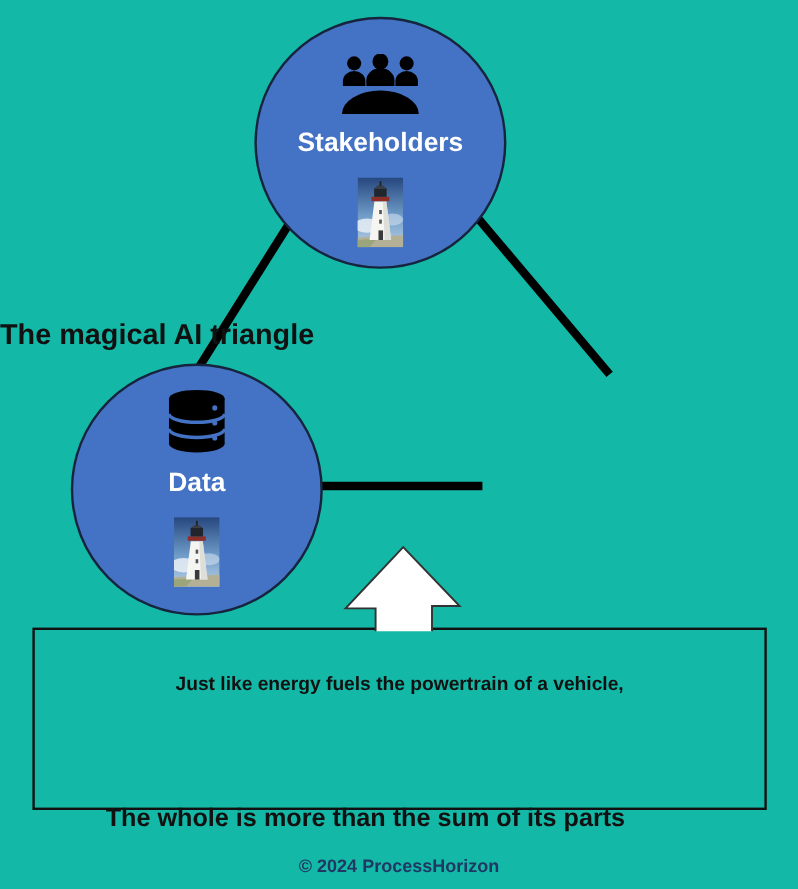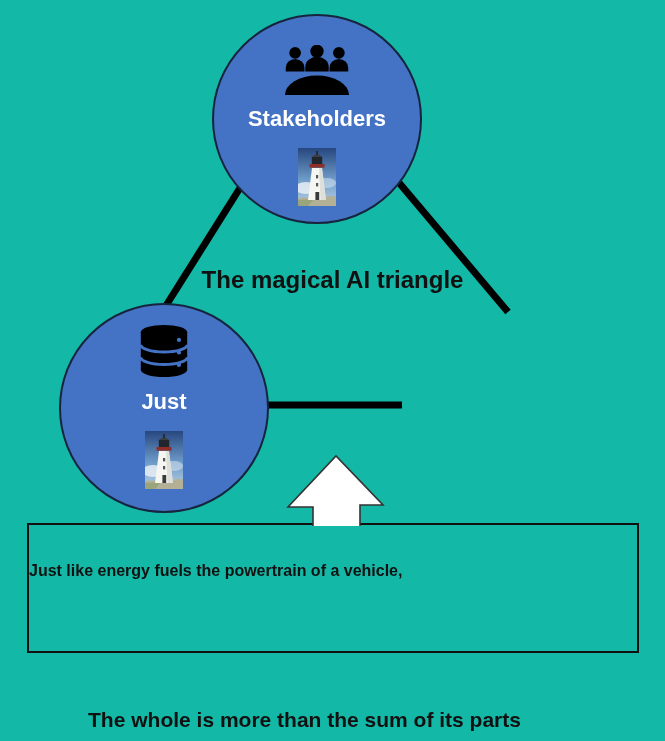--- a/index.html
+++ b/index.html
@@ -18,33 +18,33 @@
   .icon-slot{height:60px;margin-top:24px;display:flex;align-items:center;justify-content:center;}
   .node-data .icon-slot{margin-top:16px;}
   .node-processes .icon-slot{margin-top:12px;height:64px;}
 
   .node-label{color:#ffffff;font-weight:bold;font-size:22px;line-height:26px;
               margin-top:6px;text-align:center;letter-spacing:0;}
   .node-data .node-label,.node-processes .node-label{margin-top:8px;}
 
   .lighthouse{margin-top:16px;display:block;}
 
-  .diagram-title{position:absolute;left:0;top:266px;width:665px;text-align:center;
+  .diagram-title{position:absolute;left:0;top:266px;width:665px;text-align:left;
                  font-size:24px;font-weight:bold;color:#111;z-index:1;}
 
   .arrow-svg{position:absolute;left:0;top:0;z-index:3;}
 
-  .explain-box{position:absolute;left:27px;top:523px;width:612px;height:130px;
+  .explain-box{position:absolute;left:27px;top:523px;width:612px;height:152px;
                border:2px solid #111;box-sizing:border-box;z-index:1;
-               display:flex;justify-content:flex-start;
+               display:flex;flex-direction:column;justify-content:flex-start;
                padding-top:30px;}
   .explain-line{text-align:center;font-size:16px;font-weight:bold;color:#111;
                 line-height:31px;margin:0;}
 
-  .tagline{position:absolute;left:0;top:708px;width:609px;text-align:center;
+  .tagline{position:absolute;left:0;top:670px;width:609px;text-align:center;
            font-size:21px;font-weight:bold;color:#111;}
   .copyright{position:absolute;left:0;top:714px;width:665px;text-align:center;
              font-size:15px;font-weight:bold;color:#1F3864;}
 
   .defs-hidden{position:absolute;width:0;height:0;overflow:hidden;}
 </style>
 </head>
 <body>
 
 <svg class="defs-hidden" aria-hidden="true">
@@ -120,32 +120,33 @@
         <use href="#lighthouse" width="38" height="58"></use>
       </svg>
   </div>
 
   <div class="node node-data">
     <div class="icon-slot">
       <svg width="60" height="56" viewBox="0 0 60 58">
           <use href="#database"></use>
         </svg>
     </div>
-    <div class="node-label">Just</div>
+    <div class="node-label">Data</div>
     <svg class="lighthouse" width="38" height="58">
         <use href="#lighthouse" width="38" height="58"></use>
       </svg>
   </div>
 
 
   <div class="diagram-title">The magical AI triangle</div>
 
   <svg class="arrow-svg" width="665" height="741">
     <path d="M313,526 L313,507 L288,507 L336,456 L383,505 L360,505 L360,526" fill="#ffffff" stroke="#333" stroke-width="1.6" stroke-linejoin="miter"></path>
   </svg>
 
   <div class="explain-box">
     <p class="explain-line">Just like energy fuels the powertrain of a vehicle,</p>
   </div>
 
   <div class="tagline">The whole is more than the sum of its parts</div>
+  <div class="copyright">© 2024 ProcessHorizon</div>
 
 </div>
 
 </body></html>

